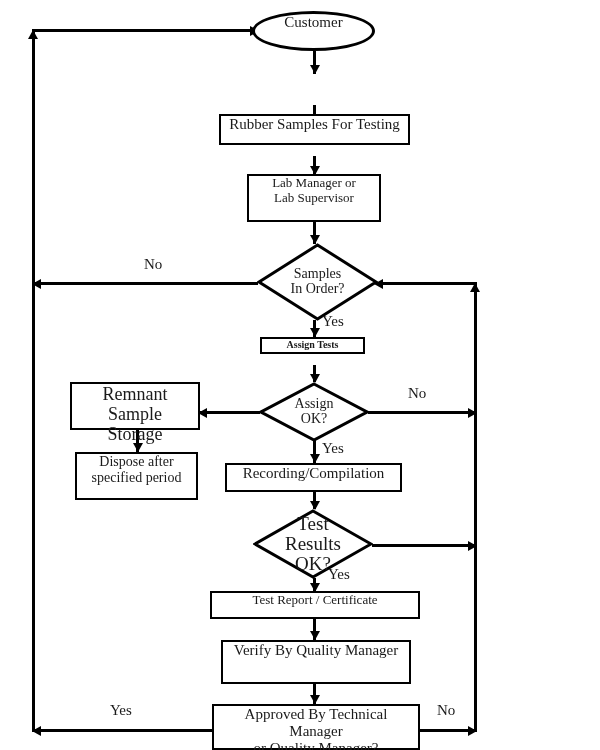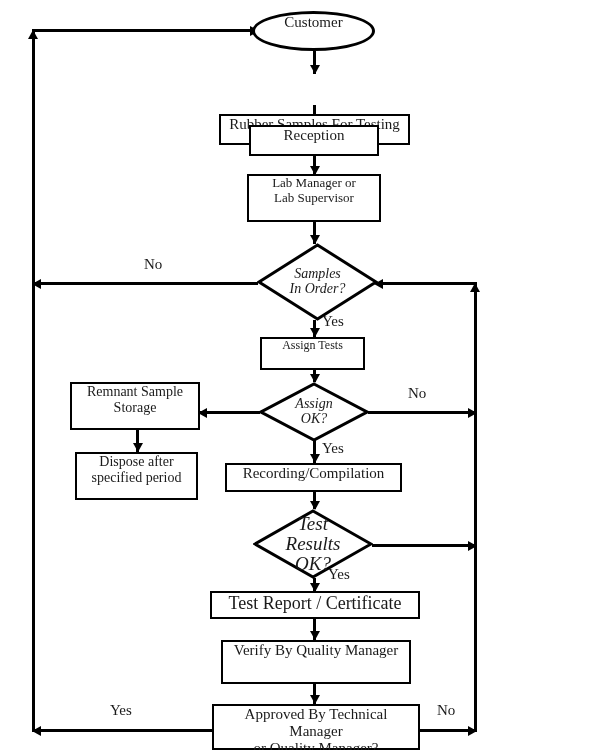--- a/index.html
+++ b/index.html
@@ -32,21 +32,20 @@
   }
   .node .lbl{
     display:block;
     white-space:pre-line;
     padding:0 4px;
   }
   
   .diamond{
     position:absolute;
     z-index:3;
-    font-style:italic;
   }
   .diamond svg{position:absolute;left:0;top:0;}
   .diamond .dlbl{
     position:absolute;
     left:0;top:0;width:100%;height:100%;
     display:flex;align-items:center;justify-content:center;
     text-align:center;
     white-space:pre-line;
     line-height:1.05;
     color:#1a1a1a;
@@ -152,50 +151,47 @@
   <div class="elbl" style="left:437px;top:702px;">No</div>
 
   <div class="node ellipse" style="left:252px;top:11px;width:123px;height:40px;font-size:15px;">
     <span class="lbl">Customer</span>
   </div>
 
   <div class="node box" style="left:219px;top:74px;width:191px;height:31px;font-size:15px;margin-top:40px;">
     <span class="lbl">Rubber Samples For Testing</span>
   </div>
 
-  <div class="node box" style="left:249px;top:125px;width:130px;height:31px;font-size:15px;">
-    <span class="lbl">Reception</span>
-  </div>
 
   <div class="node box" style="left:247px;top:174px;width:134px;height:48px;font-size:13px;">
     <span class="lbl">Lab Manager or
 Lab Supervisor</span>
   </div>
 
   <div class="diamond" style="left:257px;top:243px;width:121px;height:78px;">
     <svg width="121" height="78" viewBox="0 0 121 78">
       <polygon points="60.5,2 119,39 60.5,76 2,39" fill="#ffffff" stroke="#000000" stroke-width="3"></polygon>
     </svg>
     <div class="dlbl" style="font-size:14px;">Samples
 In Order?</div>
   </div>
 
-  <div class="node box" style="left:260px;top:337px;width:105px;height:33px;font-size:12px;">
+  <div class="node box" style="left:260px;top:337px;width:105px;height:17px;font-size:10px;font-weight:bold;">
     <span class="lbl">Assign Tests</span>
   </div>
 
   <div class="diamond" style="left:259px;top:382px;width:110px;height:60px;">
     <svg width="110" height="60" viewBox="0 0 110 60">
       <polygon points="55,2 108,30 55,58 2,30" fill="#ffffff" stroke="#000000" stroke-width="3"></polygon>
     </svg>
     <div class="dlbl" style="font-size:14px;">Assign
 OK?</div>
   </div>
 
-  <div class="node box" style="left:70px;top:382px;width:130px;height:48px;font-size:14px;">
+  <div class="node box" style="left:70px;top:382px;width:130px;height:48px;font-size:18px;">
     <span class="lbl">Remnant Sample
 Storage</span>
   </div>
 
   <div class="node box" style="left:225px;top:463px;width:177px;height:29px;font-size:15px;">
     <span class="lbl">Recording/Compilation</span>
   </div>
 
   <div class="node box" style="left:75px;top:452px;width:123px;height:48px;font-size:14px;">
     <span class="lbl">Dispose after
@@ -204,21 +200,21 @@
 
   <div class="diamond" style="left:253px;top:509px;width:120px;height:70px;">
     <svg width="120" height="70" viewBox="0 0 120 70">
       <polygon points="60,2 118,35 60,68 2,35" fill="#ffffff" stroke="#000000" stroke-width="3"></polygon>
     </svg>
     <div class="dlbl" style="font-size:19px;">Test
 Results
 OK?</div>
   </div>
 
-  <div class="node box" style="left:210px;top:591px;width:210px;height:28px;font-size:18px;">
+  <div class="node box" style="left:210px;top:591px;width:210px;height:28px;font-size:13px;">
     <span class="lbl">Test Report / Certificate</span>
   </div>
 
   <div class="node box" style="left:212px;top:704px;width:208px;height:46px;font-size:15px;">
     <span class="lbl">Approved By Technical Manager
 or Quality Manager?</span>
   </div>
 
   <div class="node box" style="left:221px;top:640px;width:190px;height:44px;font-size:15px;">
     <span class="lbl">Verify By Quality Manager</span>

